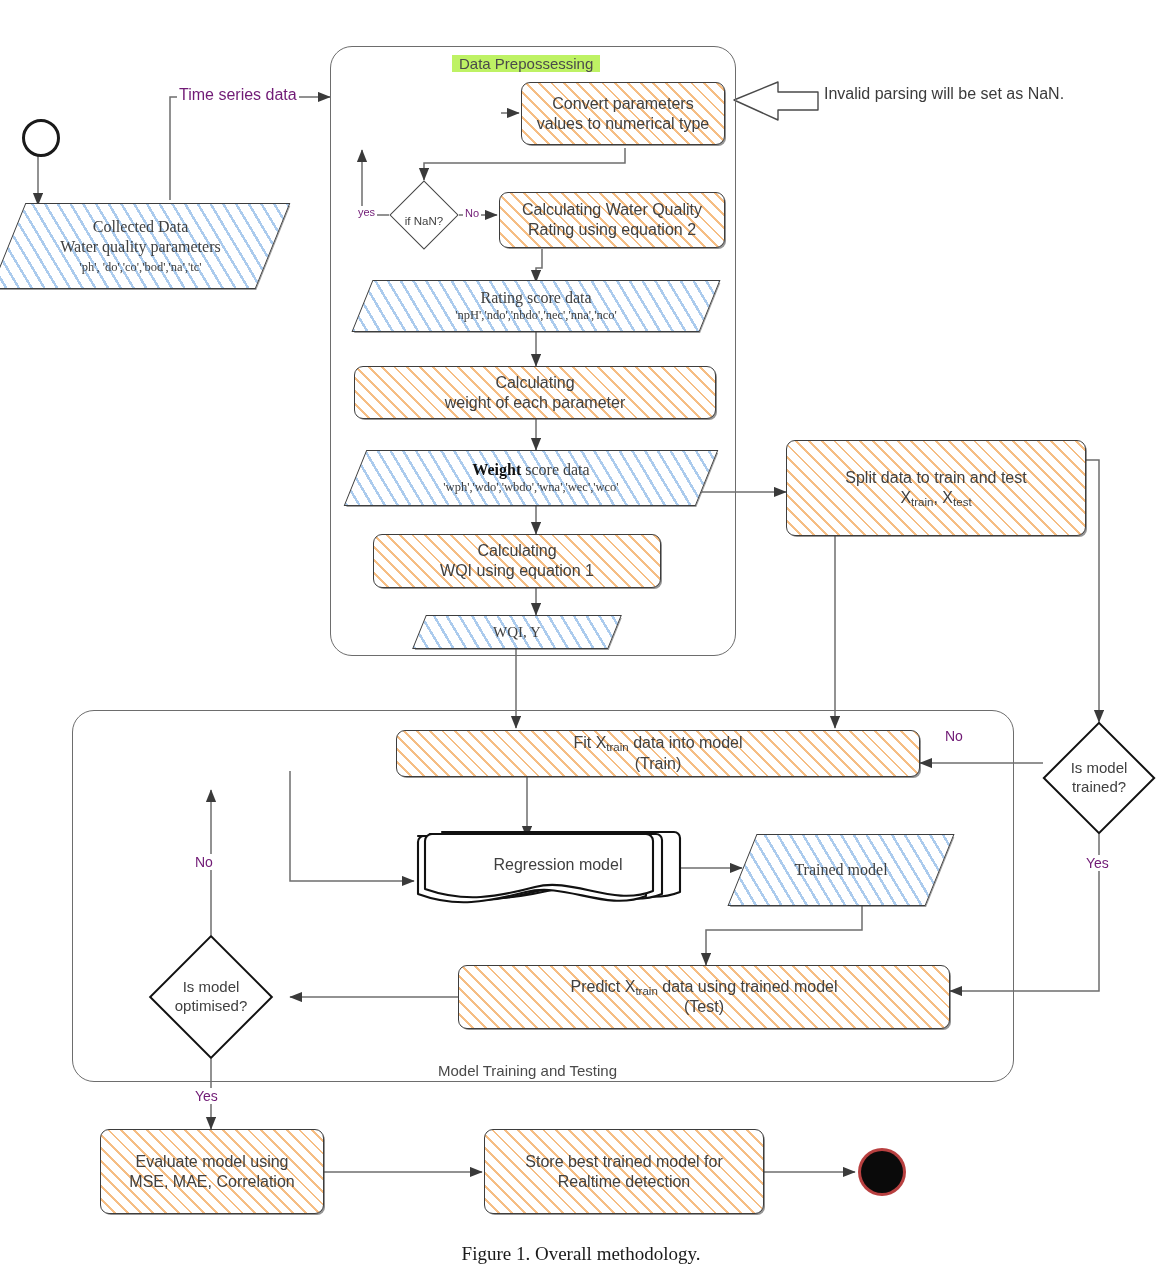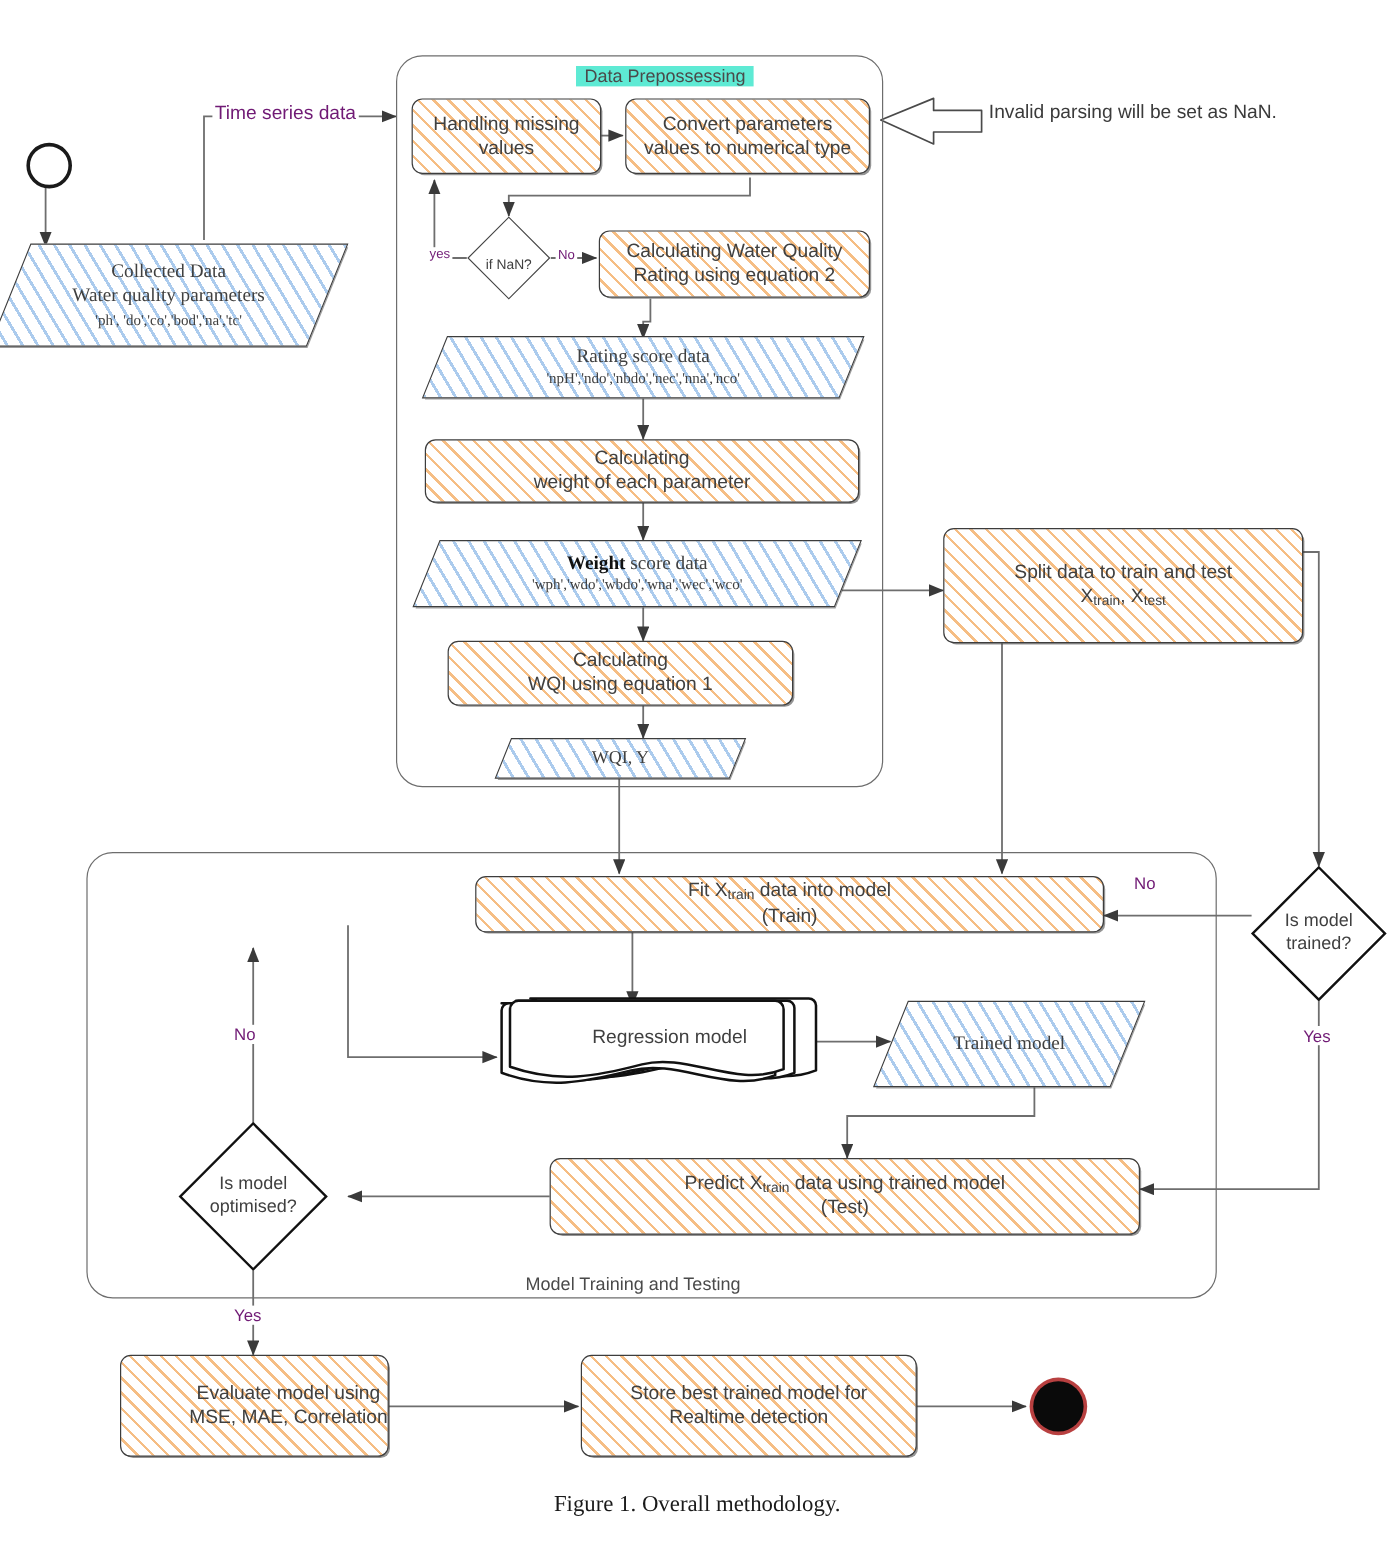--- a/index.html
+++ b/index.html
@@ -135,42 +135,36 @@
 
       <path d="M764,1172 L855,1172" marker-end="url(#ahd)"></path>
     </g>
 
     <g>
       <path d="M734,100 L778,82 L778,92 L818,92 L818,110 L778,110 L778,120 Z" fill="#ffffff" stroke="#4a4a4a" stroke-width="1.4" stroke-linejoin="round"></path>
     </g>
   </svg>
 
   <div class="group" style="left:330px;top:46px;width:404px;height:608px;"></div>
-  <div class="group-title" style="left:480px;top:55px;background:#5eead4;padding:0 7px;">Data Prepossessing</div>
+  <div class="group-title" style="left:452px;top:55px;background:#bef264;padding:0 7px;">Data Prepossessing</div>
 
   <div class="group" style="left:72px;top:710px;width:940px;height:370px;"></div>
   <div class="group-title" style="left:430px;top:1062px;background:#fff;padding:0 8px;">Model Training and Testing</div>
 
   <div class="start-node" style="left:22px;top:119px;width:32px;height:32px;"></div>
 
   <div class="dataShape" style="left:8px;top:203px;width:265px;height:86px;">
     <div class="skew"></div>
     <div class="lbl">
       <span class="t16">Collected Data</span>
       <span class="t16">Water quality parameters</span>
       <span class="t12" style="margin-top:3px;">'ph', 'do','co','bod','na','tc'</span>
     </div>
   </div>
 
-  <div class="node proc" style="left:343px;top:82px;width:158px;height:63px;">
-    <div class="lbl">
-      <div class="t16">Handling missing</div>
-      <div class="t16">values</div>
-    </div>
-  </div>
 
   <div class="node proc" style="left:521px;top:82px;width:204px;height:63px;">
     <div class="lbl">
       <div class="t16">Convert parameters</div>
       <div class="t16">values to numerical type</div>
     </div>
   </div>
 
   <div class="note" style="left:824px;top:85px;">Invalid parsing will be set as NaN.</div>
 
@@ -291,21 +285,21 @@
     <div class="lbl">
       <span class="t15">Is model</span>
       <span class="t15">optimised?</span>
     </div>
   </div>
   <div class="edge-label" style="left:193px;top:854px;">No</div>
   <div class="edge-label" style="left:193px;top:1088px;">Yes</div>
 
   <div class="edge-label" style="left:177px;top:86px;font-size:16px;">Time series data</div>
 
-  <div class="node proc" style="left:100px;top:1129px;width:224px;height:85px;justify-content:flex-end;">
+  <div class="node proc" style="left:100px;top:1129px;width:224px;height:85px;">
     <div class="lbl">
       <div class="t16">Evaluate model using</div>
       <div class="t16">MSE, MAE, Correlation</div>
     </div>
   </div>
 
   <div class="node proc" style="left:484px;top:1129px;width:280px;height:85px;">
     <div class="lbl">
       <div class="t16">Store best trained model for</div>
       <div class="t16">Realtime detection</div>

